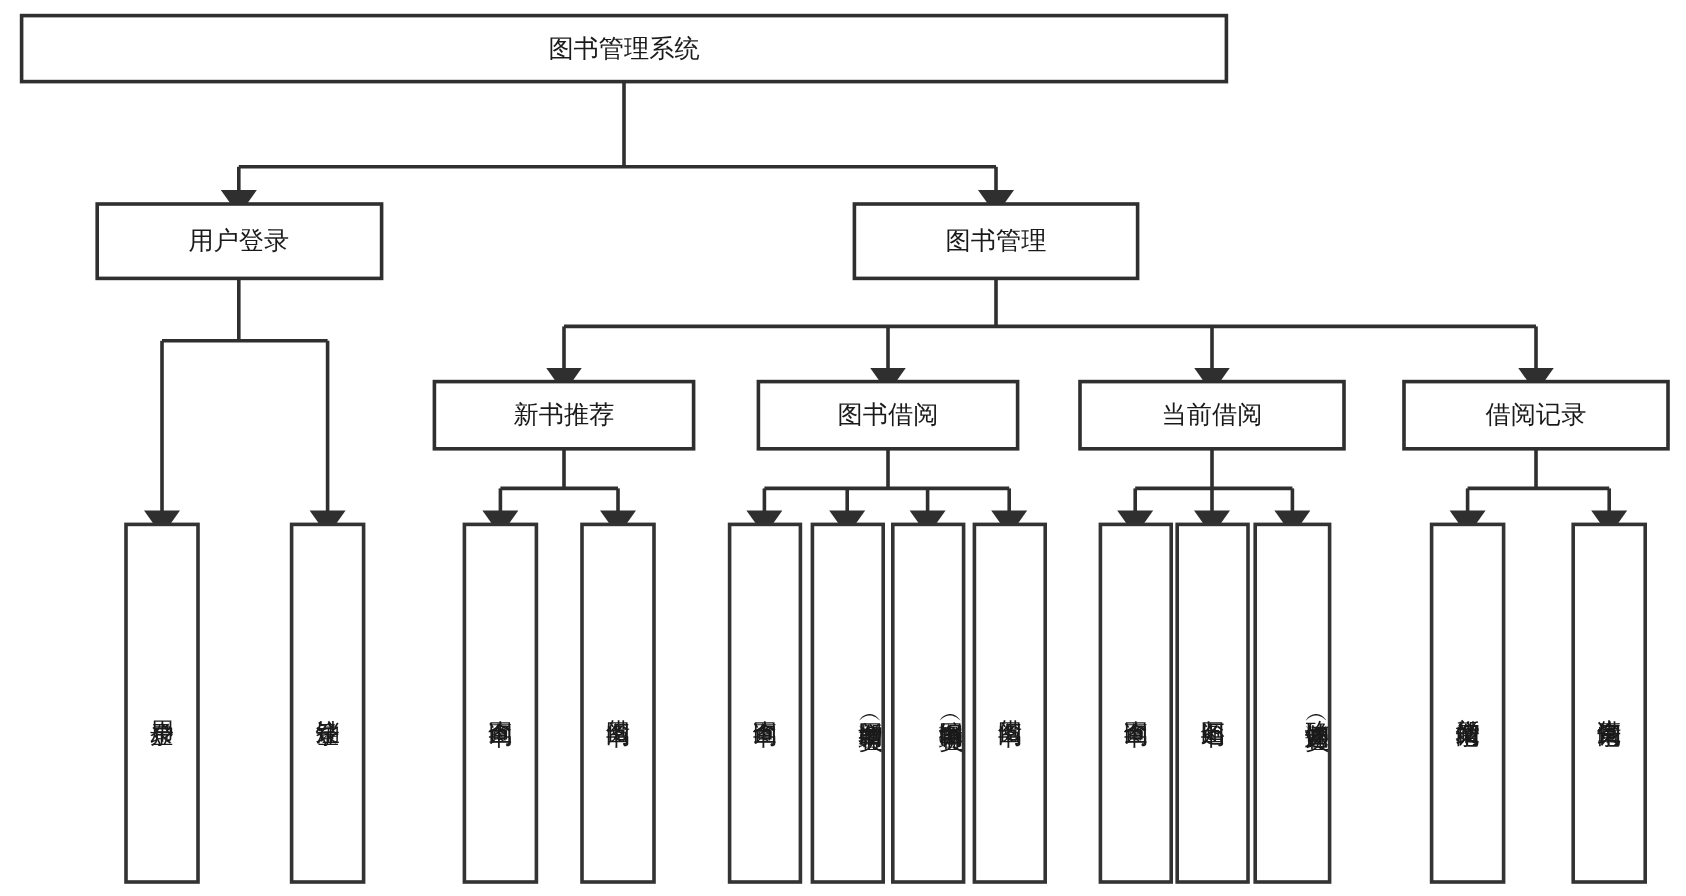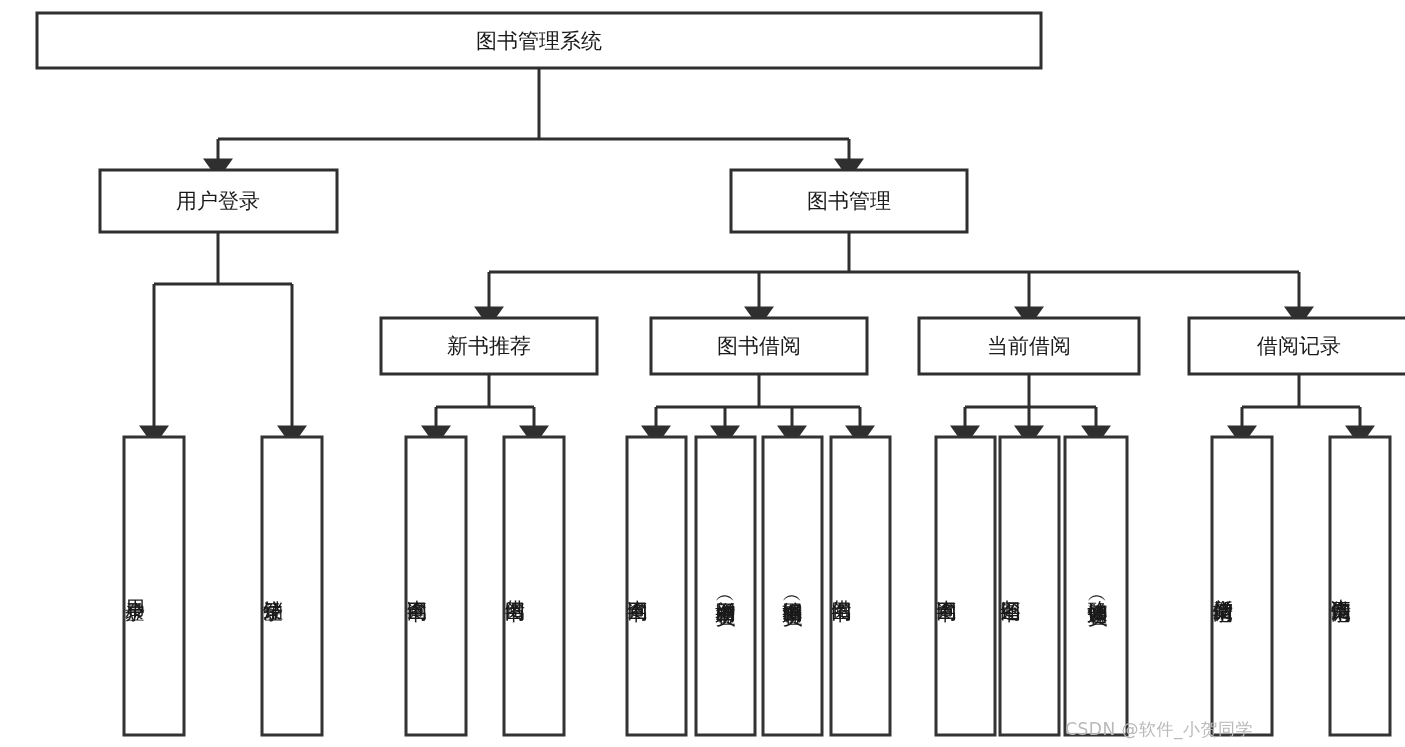--- a/index.html
+++ b/index.html
@@ -13,21 +13,20 @@
     font-family: "DejaVu Sans", "Liberation Sans", sans-serif;
     position: relative;
     overflow: hidden;
   }
   #diagram-root {
     position: absolute;
     left: 0;
     top: 0;
     width: 1244px;
     height: 747px;
-    padding-left: 19px;
   }
   svg.flow {
     display: block;
     width: 1405px;
     height: 747px;
   }
   .node-box {
     fill: #ffffff;
     stroke: #2f2f2f;
     stroke-width: 3;
@@ -188,14 +187,13 @@
   <div class="leaf-label" style="left:608px; top:437px; width:59px; height:298px; display:flex; align-items:center; justify-content:center;">查询图书</div>
   <div class="leaf-label" style="left:677px; top:443px; width:59px; height:292px; display:flex; align-items:flex-start; justify-content:center;">新增图书（管理员）</div>
   <div class="leaf-label" style="left:744px; top:443px; width:59px; height:292px; display:flex; align-items:flex-start; justify-content:center;">编辑图书（管理员）</div>
   <div class="leaf-label" style="left:812px; top:437px; width:59px; height:298px; display:flex; align-items:center; justify-content:center;">借阅图书</div>
   <div class="leaf-label" style="left:917px; top:437px; width:59px; height:298px; display:flex; align-items:center; justify-content:center;">查询图书</div>
   <div class="leaf-label" style="left:981px; top:437px; width:59px; height:298px; display:flex; align-items:center; justify-content:center;">归还图书</div>
   <div class="leaf-label" style="left:1046px; top:443px; width:62px; height:292px; display:flex; align-items:flex-start; justify-content:center;">确认归还（管理员）</div>
   <div class="leaf-label" style="left:1193px; top:437px; width:60px; height:298px; display:flex; align-items:center; justify-content:center;">新增借阅记录</div>
   <div class="leaf-label" style="left:1311px; top:437px; width:60px; height:298px; display:flex; align-items:center; justify-content:center;">查询借阅记录</div>
 
-  <div class="watermark">CSDN @软件_小贺同学</div>
 </div>
 
 </body></html>

